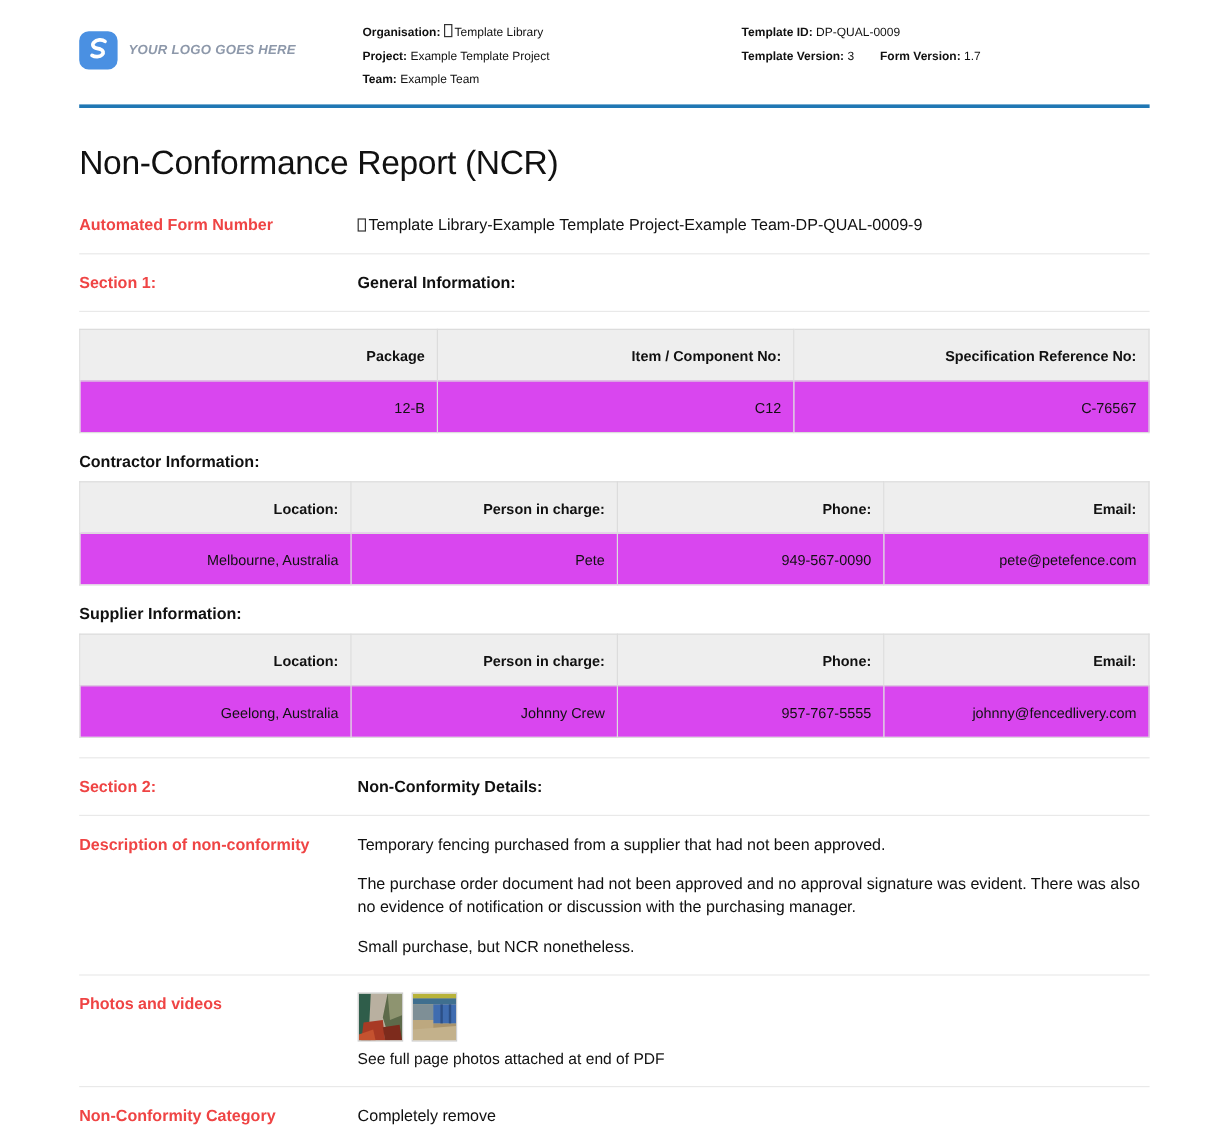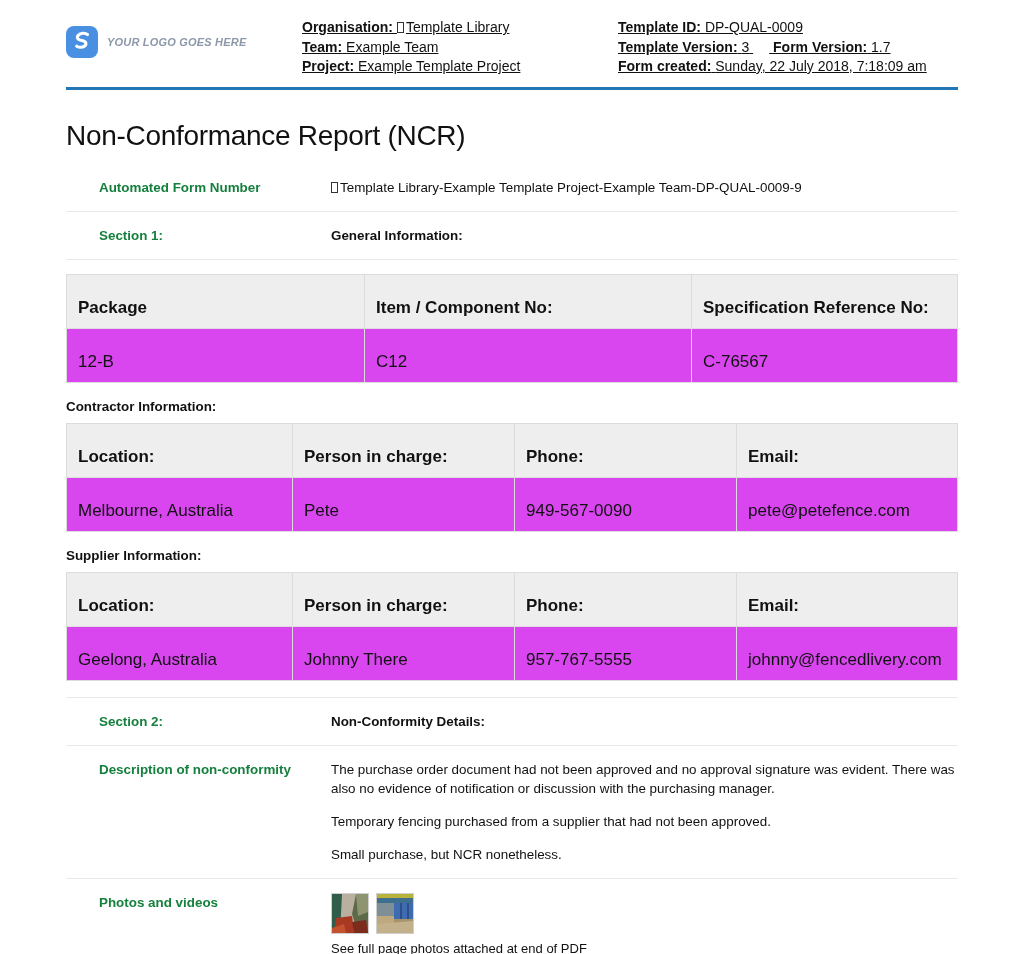--- a/index.html
+++ b/index.html
@@ -50,24 +50,23 @@
     margin-left: 9px;
     font-style: italic;
     font-weight: bold;
     font-size: 11px;
     letter-spacing: .2px;
     color: #8d98aa;
     white-space: nowrap;
   }
 
   .meta-col {
-    font-size: 14px;
+    font-size: 10px;
     line-height: 19.5px;
     color: #111;
-    text-decoration: underline;
   }
   .meta-col.left { flex: 0 0 316px; }
   .meta-col.right { flex: 1 1 auto; }
   .meta-line { white-space: nowrap; }
   .meta-line b { font-weight: bold; }
   .meta-sep { display: inline-block; width: 16px; }
   .tofu {
     display: inline-block;
     width: 7px;
     height: 11px;
@@ -103,24 +102,23 @@
     align-items: flex-start;
     border-top: 1px solid #e9e9e9;
     padding: 14px 0 14px 0;
   }
   .row.first { border-top: none; padding-top: 22px; }
   .row-label {
     flex: 0 0 232px;
     font-weight: bold;
     font-size: 13.4px;
     line-height: 19px;
-    color: #15803d;
+    color: #ef4444;
     padding-right: 10px;
     box-sizing: border-box;
-    margin-left: 33px;
   }
   .row-value {
     flex: 1 1 auto;
     font-size: 13.4px;
     line-height: 19px;
     color: #111;
   }
   .row-value.bold { font-weight: bold; }
   .row-value p { margin: 0 0 14px 0; }
   .row-value p:last-child { margin-bottom: 0; margin-top: 11px; }
@@ -139,24 +137,24 @@
   }
   table.grid {
     border-collapse: collapse;
     width: 892px;
     table-layout: fixed;
     margin-bottom: 16px;
   }
   table.grid th,
   table.grid td {
     border: 1px solid #dcdcdc;
-    text-align: left;
-    font-size: 17px;
+    text-align: right;
+    font-size: 12px;
     line-height: 18px;
-    padding: 24px 10px 11px 11px;
+    padding: 13px 10px 11px 11px;
     vertical-align: middle;
     box-sizing: border-box;
   }
   table.grid th {
     background: #eeeeee;
     font-weight: bold;
     color: #111;
   }
   table.grid td {
     background: #d946ef;
@@ -202,45 +200,41 @@
       </div>
       <div class="logo-text">YOUR LOGO GOES HERE</div>
     </div>
 
     <div class="meta-col left">
       <div class="meta-line">
         <b>Organisation:</b>
         <span class="tofu"></span><span>Template Library</span>
       </div>
       <div class="meta-line">
+        <b>Project:</b>
+        <span>Example Template Project</span>
+      </div>
+      <div class="meta-line">
         <b>Team:</b>
         <span>Example Team</span>
-      </div>
-      <div class="meta-line">
-        <b>Project:</b>
-        <span>Example Template Project</span>
       </div>
     </div>
 
     <div class="meta-col right">
       <div class="meta-line">
         <b>Template ID:</b>
         <span>DP-QUAL-0009</span>
       </div>
       <div class="meta-line">
         <b>Template Version:</b>
         <span>3</span>
         <span class="meta-sep"></span>
         <b>Form Version:</b>
         <span>1.7</span>
       </div>
-      <div class="meta-line">
-        <b>Form created:</b>
-        <span>Sunday, 22 July 2018, 7:18:09 am</span>
-      </div>
     </div>
   </div>
 
   <div class="header-rule"></div>
 
   <h1 class="doc-title">Non-Conformance Report (NCR)</h1>
 
   <div class="section">
 
     <div class="row first">
@@ -251,21 +245,21 @@
     <div class="row section-heading-row">
       <div class="row-label">Section 1:</div>
       <div class="row-value bold">General Information:</div>
     </div>
 
     <div class="block">
       <table class="grid">
         <thead>
           <tr>
             <th style="width:298px">Package</th>
-            <th style="width:327px">Item / Component No:</th>
+            <th style="width:297px">Item / Component No:</th>
             <th>Specification Reference No:</th>
           </tr>
         </thead>
         <tbody>
           <tr>
             <td>12-B</td>
             <td>C12</td>
             <td>C-76567</td>
           </tr>
         </tbody>
@@ -301,38 +295,38 @@
           <tr>
             <th style="width:226px">Location:</th>
             <th style="width:222px">Person in charge:</th>
             <th style="width:222px">Phone:</th>
             <th>Email:</th>
           </tr>
         </thead>
         <tbody>
           <tr>
             <td>Geelong, Australia</td>
-            <td>Johnny There</td>
+            <td>Johnny Crew</td>
             <td>957-767-5555</td>
             <td>johnny@fencedlivery.com</td>
           </tr>
         </tbody>
       </table>
     </div>
 
     <div class="row section-heading-row">
       <div class="row-label">Section 2:</div>
       <div class="row-value bold">Non-Conformity Details:</div>
     </div>
 
     <div class="row">
       <div class="row-label">Description of non-conformity</div>
       <div class="row-value">
+        <p>Temporary fencing purchased from a supplier that had not been approved.</p>
         <p>The purchase order document had not been approved and no approval signature was evident. There was also no evidence of notification or discussion with the purchasing manager.</p>
-        <p>Temporary fencing purchased from a supplier that had not been approved.</p>
         <p>Small purchase, but NCR nonetheless.</p>
       </div>
     </div>
 
     <div class="row">
       <div class="row-label">Photos and videos</div>
       <div class="row-value">
         <div class="photo-strip">
           <span class="photo-thumb">
             <svg width="36" height="39" viewBox="0 0 36 39" preserveAspectRatio="none">

